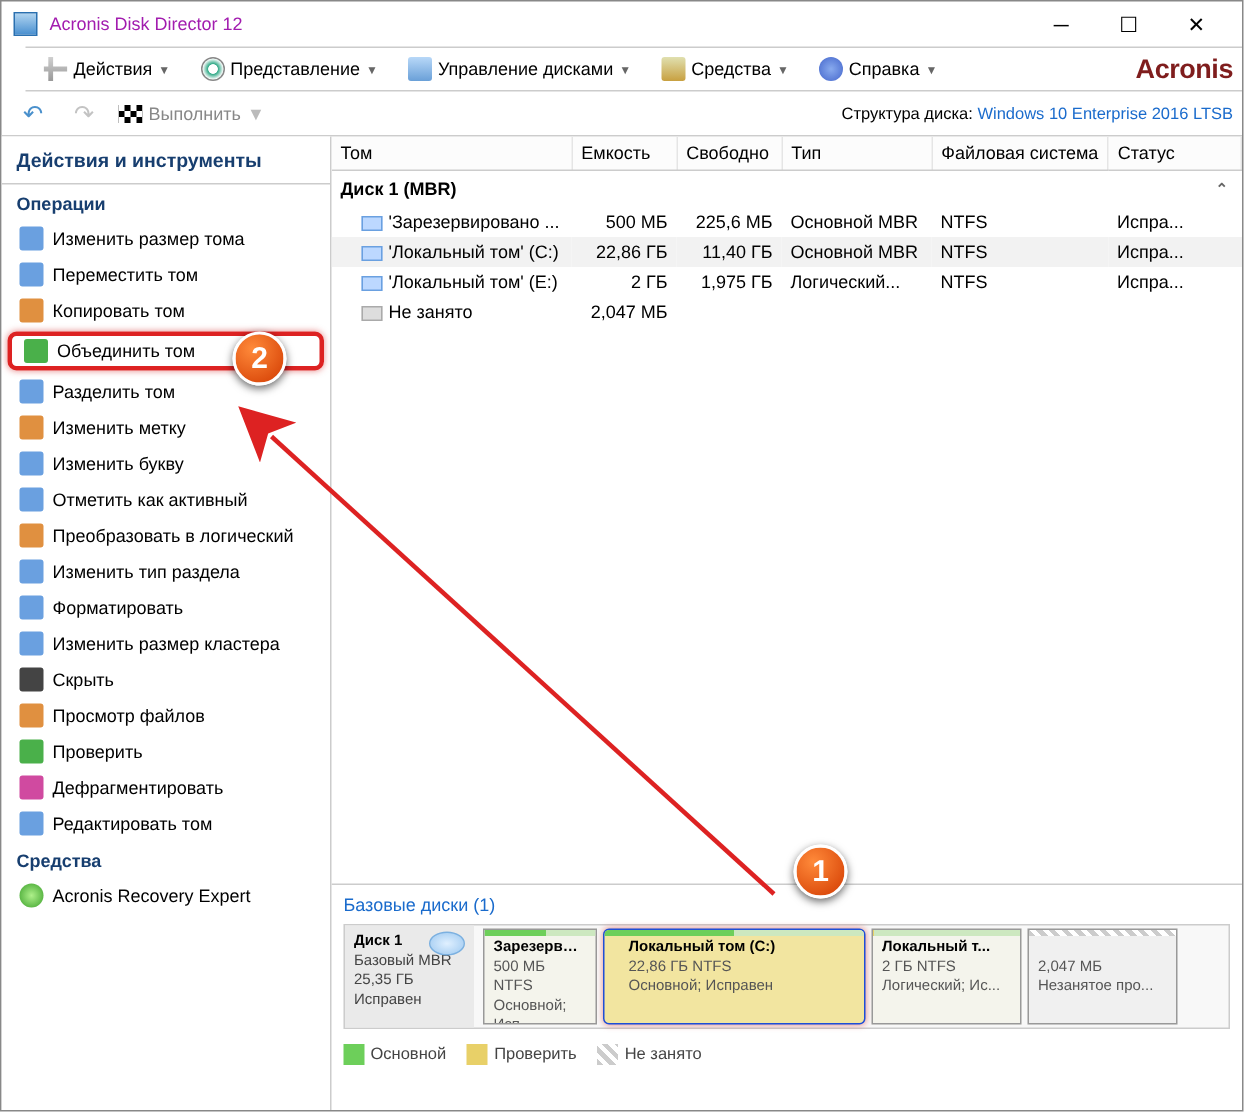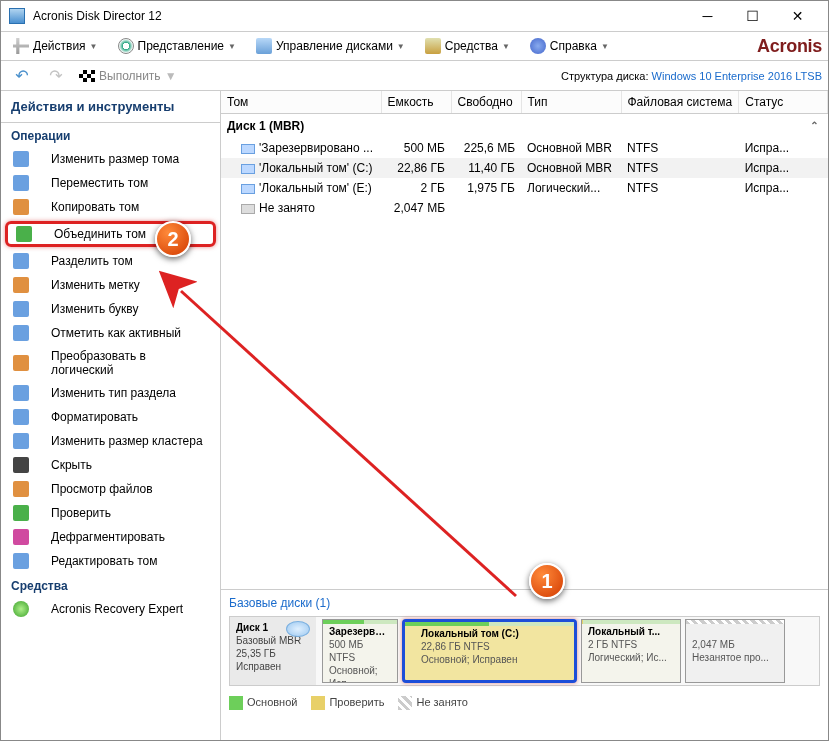--- a/index.html
+++ b/index.html
@@ -1,47 +1,47 @@
 <!DOCTYPE html>
 <html><head>
 <meta charset="utf-8">
 <style>
 * { margin: 0; padding: 0; box-sizing: border-box; font-family: "Segoe UI", Tahoma, sans-serif; }
 body { background: #fff; width: 829px; height: 741px; overflow: hidden; border: 1px solid #888; position: relative; }
 
 
 .titlebar { height: 30px; display: flex; align-items: center; padding: 0 8px; }
 .titlebar .app-icon { width: 16px; height: 16px; background: linear-gradient(#b0d4f0, #4a90d0); border: 1px solid #2a70b0; margin-right: 8px; }
-.titlebar .title { flex: 1; font-size: 12px; color: #000000; }
+.titlebar .title { flex: 1; font-size: 12px; color: #a21caf; }
 .winbtns { display: flex; }
 .winbtn { width: 45px; height: 28px; display: flex; align-items: center; justify-content: center; font-size: 14px; color: #000; }
 
 
-.menubar { height: 30px; border-top: 1px solid #ccc; border-bottom: 1px solid #ccc; display: flex; align-items: center; padding: 0 6px; background: #fff; }
+.menubar { height: 30px; border-top: 1px solid #ccc; border-bottom: 1px solid #ccc; display: flex; align-items: center; padding: 0 6px; background: #fff; margin-left: 16px; }
 .menuitem { display: flex; align-items: center; gap: 4px; padding: 3px 6px; margin-right: 8px; font-size: 12px; color: #000; }
 .menuitem .dd { font-size: 8px; color: #666; }
 .micon { width: 16px; height: 16px; display: inline-block; }
 .brand { margin-left: auto; font-weight: bold; color: #7f1d1d; font-size: 18px; letter-spacing: -0.3px; }
 
 
 .toolbar { height: 30px; border-bottom: 1px solid #ccc; display: flex; align-items: center; padding: 0 6px; font-size: 12px; }
 .tbtn { width: 30px; height: 24px; display: flex; align-items: center; justify-content: center; margin-right: 4px; }
 .tbtn.disabled { opacity: 0.5; }
 .execute { display: flex; align-items: center; gap: 4px; padding: 3px 4px; color: #888; }
 .disk-struct { margin-left: auto; font-size: 11px; color: #000; }
 .disk-struct .link { color: #1a6bcc; }
 
 
 .main { display: flex; height: calc(100% - 90px); }
 
 
 .sidebar { width: 220px; border-right: 1px solid #ccc; background: #fff; overflow-y: auto; font-size: 12px; }
 .side-header { padding: 8px 10px; font-weight: bold; font-size: 13px; color: #173e6f; border-bottom: 1px solid #ccc; }
 .side-section { padding: 6px 10px 4px; font-weight: bold; color: #173e6f; }
-.side-item { display: flex; align-items: center; gap: 22px; padding: 4px 10px 4px 12px; color: #000; cursor: default; }
+.side-item { display: flex; align-items: center; gap: 6px; padding: 4px 10px 4px 12px; color: #000; cursor: default; }
 .side-item.highlighted { border: 3px solid #d22; border-radius: 6px; margin: 2px 4px; padding: 2px 6px 2px 8px; box-shadow: 0 0 4px rgba(210,34,34,.5); }
 .side-item .sicon { width: 16px; height: 16px; display: inline-block; flex-shrink: 0; }
 
 
 .content { flex: 1; display: flex; flex-direction: column; overflow: hidden; }
 
 
 .table-wrap { flex: 1; overflow: auto; border-bottom: 1px solid #ccc; }
 table { width: 100%; border-collapse: collapse; font-size: 12px; }
 thead th { text-align: left; font-weight: normal; padding: 4px 6px; border-right: 1px solid #e5e5e5; border-bottom: 1px solid #ccc; background: #fcfcfc; white-space: nowrap; }
@@ -56,21 +56,21 @@
 
 .disk-panel { height: 150px; padding: 6px 8px; font-size: 12px; }
 .disk-panel-title { color: #1a6bcc; margin-bottom: 6px; }
 .disk-row { display: flex; gap: 4px; align-items: stretch; height: 70px; border: 1px solid #ccc; background: #f8f8f8; }
 .disk-info { width: 86px; padding: 4px 6px; background: #eaeaea; font-size: 10px; color: #444; line-height: 1.3; position: relative; }
 .disk-info .dname { font-weight: bold; color: #000; }
 .disk-info .dicon { width: 24px; height: 16px; background: radial-gradient(#e0f0ff, #9cc8f0); border-radius: 50%; position: absolute; top: 4px; right: 6px; border: 1px solid #7bb0e0; }
 .part { flex-shrink: 0; border: 1px solid #999; background: #f4f4ec; font-size: 10px; line-height: 1.3; padding: 3px 6px; position: relative; overflow: hidden; color: #555; }
 .part .pbar { position: absolute; top: 0; left: 0; right: 0; height: 4px; }
 .part .pname { font-weight: bold; color: #000; display: block; margin-top: 2px; white-space: nowrap; text-overflow: ellipsis; overflow: hidden; }
-.part.sel { background: #f2e5a0; border: 3px solid #1d4ed8; border-radius: 4px; box-shadow: 0 0 4px rgba(210,34,34,.5); padding-left: 16px; }
+.part.sel { background: #f2e5a0; border: 1px solid #1d4ed8; border-radius: 4px; box-shadow: 0 0 4px rgba(210,34,34,.5); padding-left: 16px; }
 .part.free { background: #f0f0f0; }
 
 .legend { margin-top: 10px; display: flex; gap: 14px; font-size: 11px; color: #444; }
 .legend .sw { width: 14px; height: 14px; display: inline-block; vertical-align: middle; margin-right: 4px; }
 .legend .sw.green { background: #6dcf5a; }
 .legend .sw.yellow { background: #e8d068; }
 .legend .sw.gray { background: repeating-linear-gradient(45deg,#ccc,#ccc 3px,#fff 3px,#fff 6px); }
 
 
 .annotation { position: absolute; pointer-events: none; z-index: 500; }

